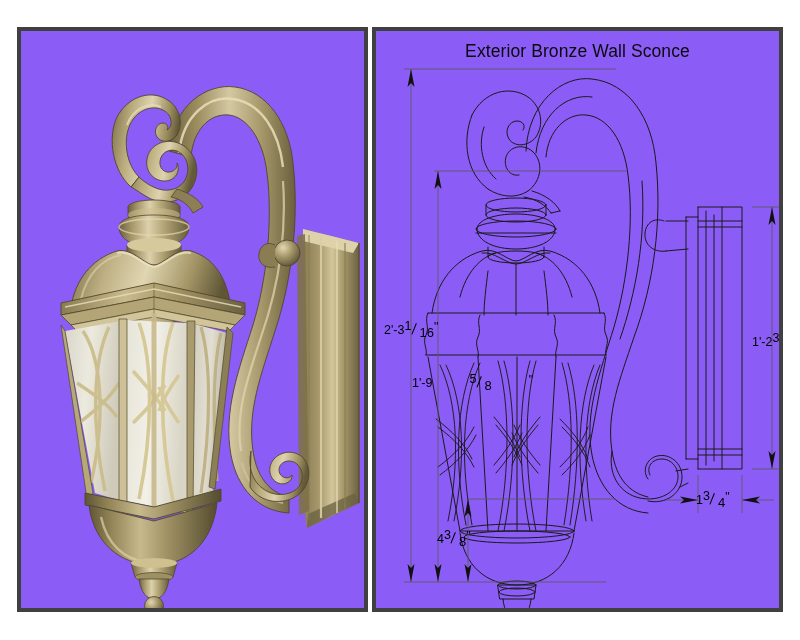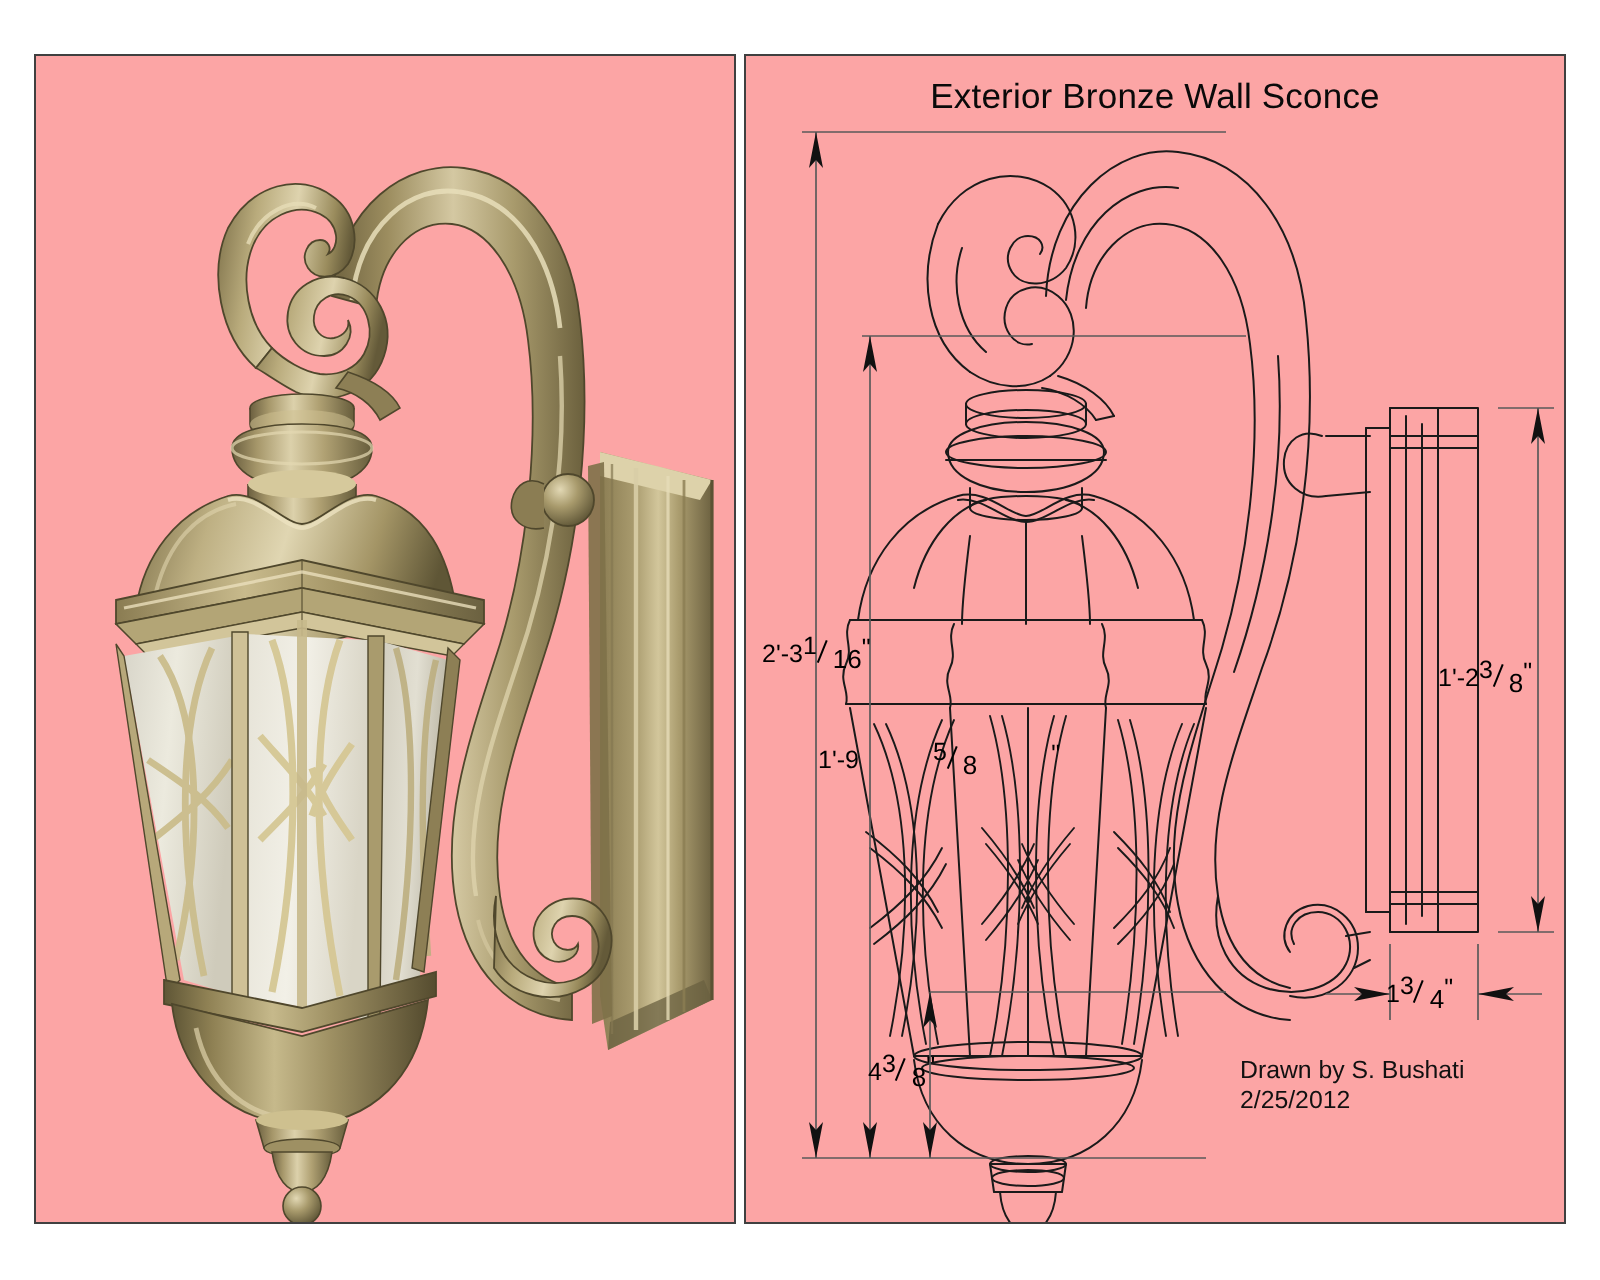--- a/index.html
+++ b/index.html
@@ -10,22 +10,22 @@
     font-family: "Liberation Sans", sans-serif;
     overflow: hidden;
   }
   #sheet {
     position: relative;
     width: 800px; height: 640px;
     background: #ffffff;
   }
   .panel {
     position: absolute;
-    border: 1px solid #404040;
-    background: #fca5a5;
+    border: 4px solid #404040;
+    background: #8b5cf6;
     overflow: hidden;
   }
   #panel-render { left: 17px; top: 27px; width: 351px; height: 585px; }
   #panel-draw   { left: 372px; top: 27px; width: 411px; height: 585px; }
 
   .svg-layer { position: absolute; left: 0; top: 0; }
 
   .title-text {
     position: absolute;
     left: 0; right: 0; top: 10px;
@@ -539,21 +539,21 @@
     <div class="dimlabel" style="left:36px; top:344px;gap:37px;">
       <span>1'-9</span>
       <span class="frac">
         <span class="n">5</span>
         <span class="bar"></span>
         <span class="d">8</span>
       </span>
       <span class="inchmark">"</span>
     </div>
 
-    <div class="dimlabel" style="left:346px; top:303px;">
+    <div class="dimlabel" style="left:376px; top:303px;">
       <span>1'-2</span>
       <span class="frac">
         <span class="n">3</span>
         <span class="bar"></span>
         <span class="d">8</span>
       </span>
       <span class="inchmark">"</span>
     </div>
 
     <div class="dimlabel" style="left:61px; top:500px;">
@@ -569,17 +569,15 @@
     <div class="dimlabel" style="left:320px; top:461px;">
       <span>1</span>
       <span class="frac">
         <span class="n">3</span>
         <span class="bar"></span>
         <span class="d">4</span>
       </span>
       <span class="inchmark">"</span>
     </div>
 
-    <div class="credit">Drawn by S. Bushati
-2/25/2012</div>
   </div>
 
 </div>
 
 </body></html>

